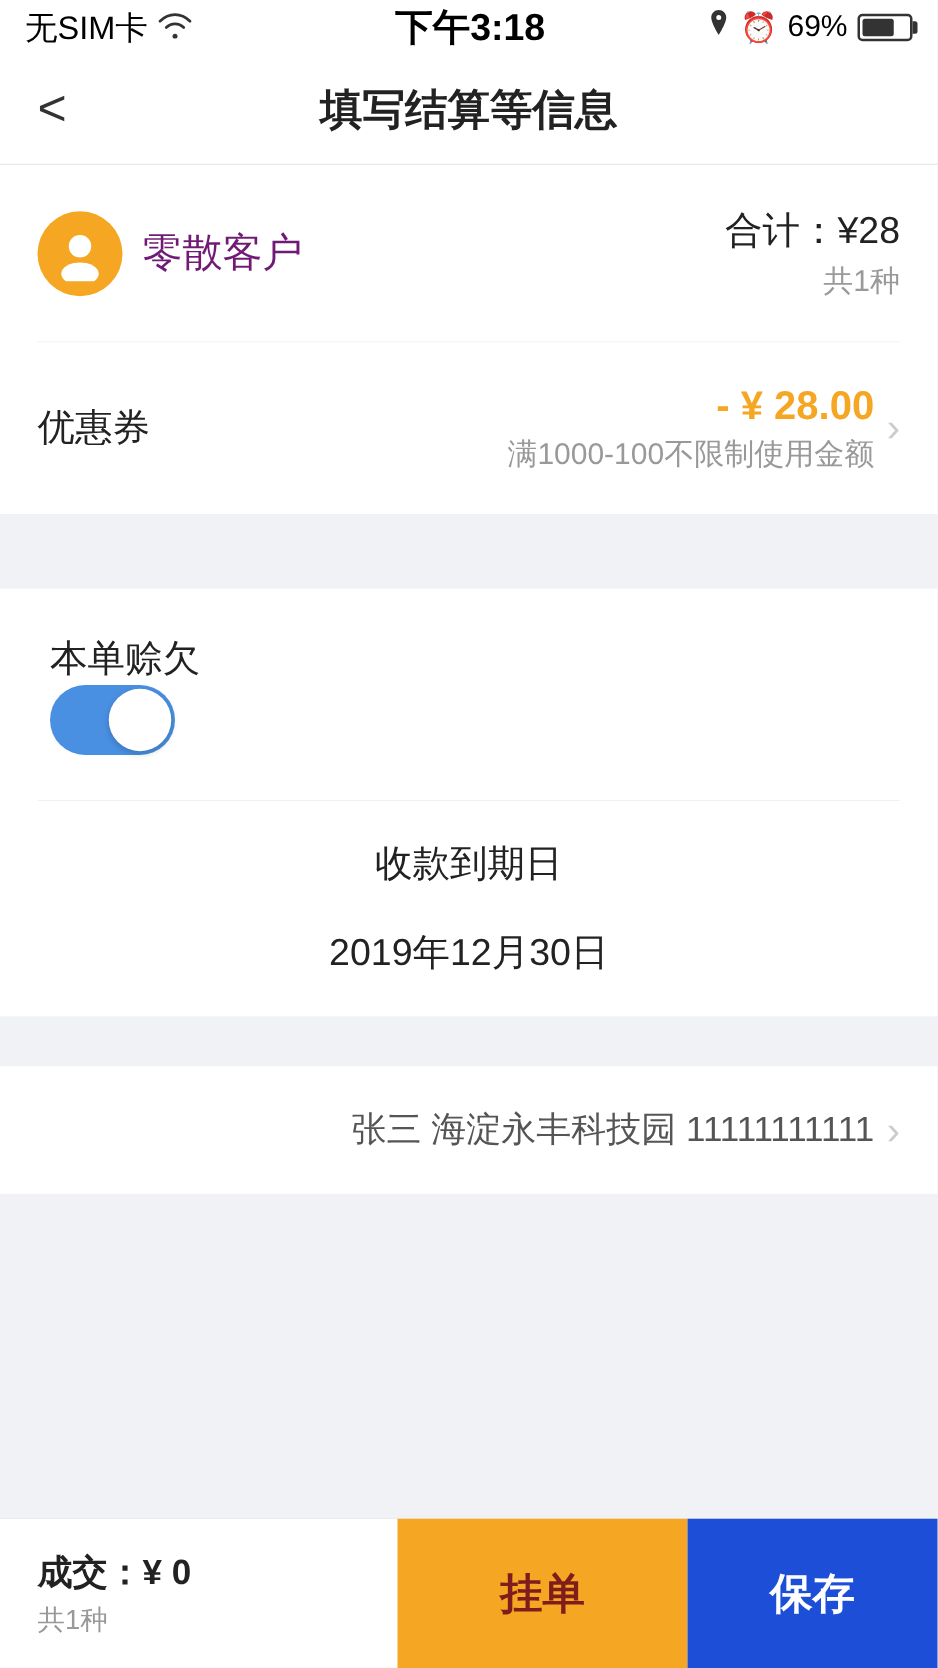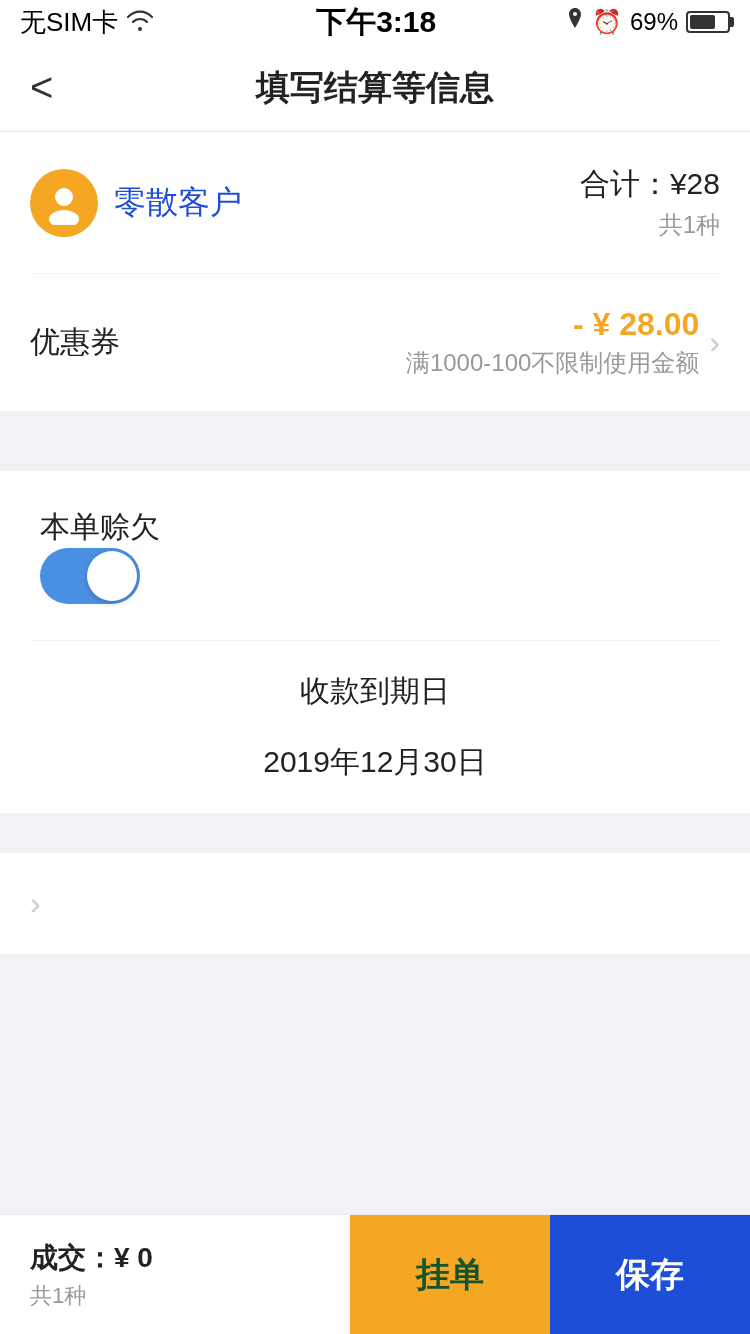--- a/index.html
+++ b/index.html
@@ -117,21 +117,21 @@
       height: 68px;
       border-radius: 50%;
       background: #f5a623;
       display: flex;
       align-items: center;
       justify-content: center;
     }
     .avatar svg { width: 44px; height: 44px; fill: #fff; }
     .customer-name {
       font-size: 32px;
-      color: #1d4ed8;
+      color: #701a75;
       font-weight: 500;
     }
     .customer-right { text-align: right; }
     .total-amount {
       font-size: 30px;
       color: #222;
       font-weight: 500;
     }
     .total-count {
       font-size: 24px;
@@ -377,28 +377,28 @@
     .bottom-trade span {
       color: #222;
       font-weight: 600;
     }
     .bottom-count {
       font-size: 22px;
       color: #999;
       margin-top: 4px;
     }
     .bottom-btn-hold {
-      width: 200px;
+      width: 232px;
       height: 120px;
       background: #f5a623;
       display: flex;
       align-items: center;
       justify-content: center;
       font-size: 34px;
-      color: #14532d;
+      color: #7f1d1d;
       font-weight: 600;
       cursor: pointer;
     }
     .bottom-btn-save {
       width: 200px;
       height: 120px;
       background: #1d4ed8;
       display: flex;
       align-items: center;
       justify-content: center;
@@ -500,20 +500,21 @@
       <span class="due-label">收款到期日</span>
       <span class="due-date">2019年12月30日</span>
     </div>
   </div>
 
   <div class="section-gap"></div>
 
 
   <div class="section">
     <div class="address-row">
+      <span class="address-value">张三 海淀永丰科技园 11111111111</span>
       <span class="chevron-right">›</span>
     </div>
   </div>
 
   <div style="height: 100px; background: #f0f2f5;"></div>
 
 </div>
 
 <div class="bottom-bar">
   <div class="bottom-summary">

